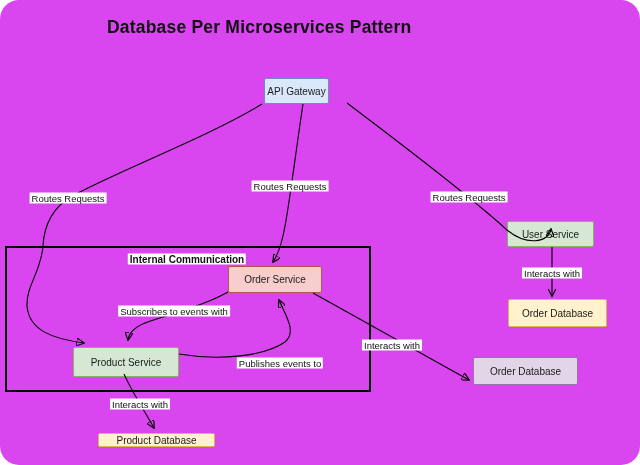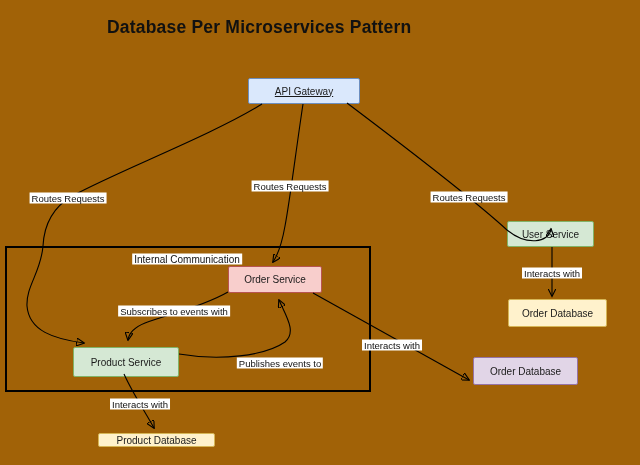--- a/index.html
+++ b/index.html
@@ -1,60 +1,61 @@
 <!DOCTYPE html>
 <html><head>
 <meta charset="utf-8">
 <style>
   html,body{margin:0;padding:0;background:#ffffff;}
   .canvas{
     position:relative;
     width:640px;height:465px;
-    background:#a16207;
+    background:#d946ef;
     font-family:"Liberation Sans",sans-serif;
     overflow:hidden;
+    border-radius:19px;
   }
   .title{
     position:absolute;left:107px;top:17px;margin:0;
     font-size:17.5px;font-weight:bold;color:#111;
     letter-spacing:.2px;white-space:nowrap;
   }
   .group{
     position:absolute;left:5px;top:246px;width:366px;height:146px;
     border:2px solid #000;box-sizing:border-box;background:transparent;
     z-index:1;
   }
   .node{
     position:absolute;box-sizing:border-box;
     display:flex;align-items:center;justify-content:center;
     font-size:10px;color:#1a1a1a;
     border:1.6px solid #999;border-radius:2px;
     z-index:2;white-space:nowrap;
   }
-  .n-api    {left:248px;top:78px; width:112px; height:26px;background:#dae8fc;border-color:#6c8ebf;text-decoration:underline;}
+  .n-api    {left:264px;top:78px; width:65px; height:26px;background:#dae8fc;border-color:#6c8ebf;}
   .n-order  {left:228px;top:266px;width:94px; height:27px;background:#f8cecc;border-color:#b85450;}
   .n-product{left:73px; top:347px;width:106px;height:30px;background:#d5e8d4;border-color:#82b366;}
   .n-user   {left:507px;top:221px;width:87px; height:26px;background:#d5e8d4;border-color:#82b366;}
   .n-userdb {left:508px;top:299px;width:99px; height:28px;background:#fff2cc;border-color:#d6b656;}
   .n-proddb {left:98px; top:433px;width:117px;height:14px;background:#fff2cc;border-color:#d6b656;}
   .n-orderdb{left:473px;top:357px;width:105px;height:28px;background:#e1d5e7;border-color:#9673a6;}
   .edges{
     position:absolute;left:0;top:0;width:640px;height:465px;
     z-index:3;pointer-events:none;
   }
   .edges path{fill:none;stroke:#000;stroke-width:1.1;}
   .elabel{
     position:absolute;transform:translate(-50%,-50%);
     font-size:9.5px;color:#111;background:#ffffff;
     padding:0 2px;white-space:nowrap;z-index:4;
   }
   .glabel{
     position:absolute;transform:translate(-50%,-50%);
     font-size:10px;color:#111;background:#ffffff;
-    padding:0 2px;white-space:nowrap;z-index:4;
+    padding:0 2px;white-space:nowrap;z-index:4;font-weight:bold;
   }
 </style>
 </head>
 <body>
 
 <div class="canvas">
 
   <h1 class="title">Database Per Microservices Pattern</h1>
 
   <div class="group"></div>

